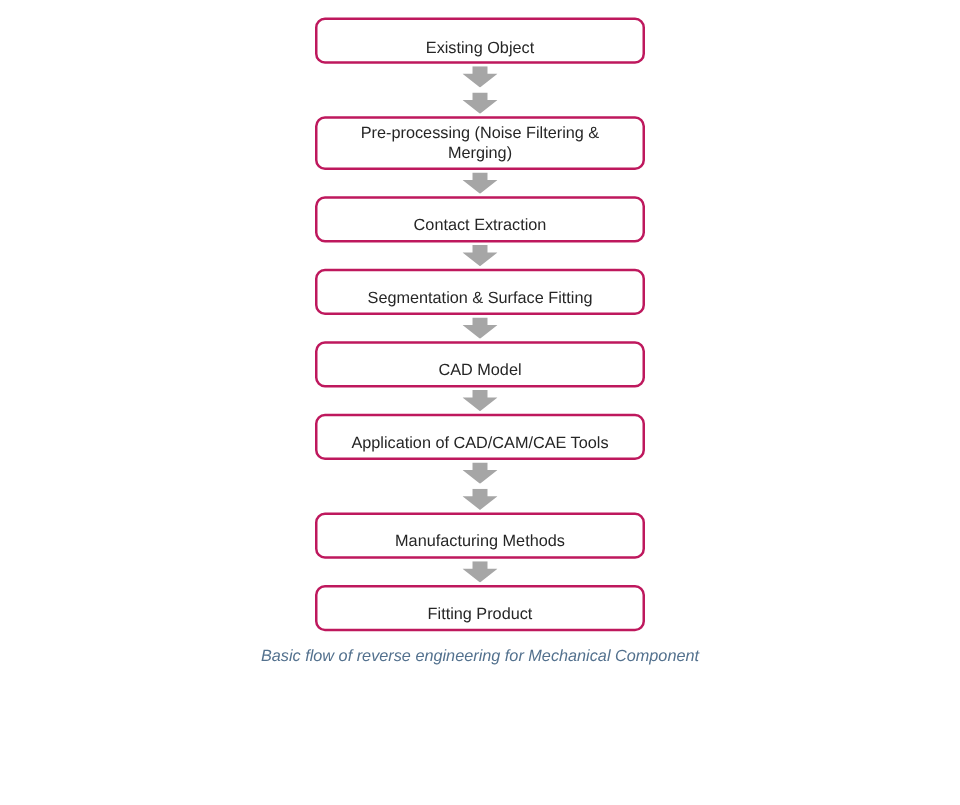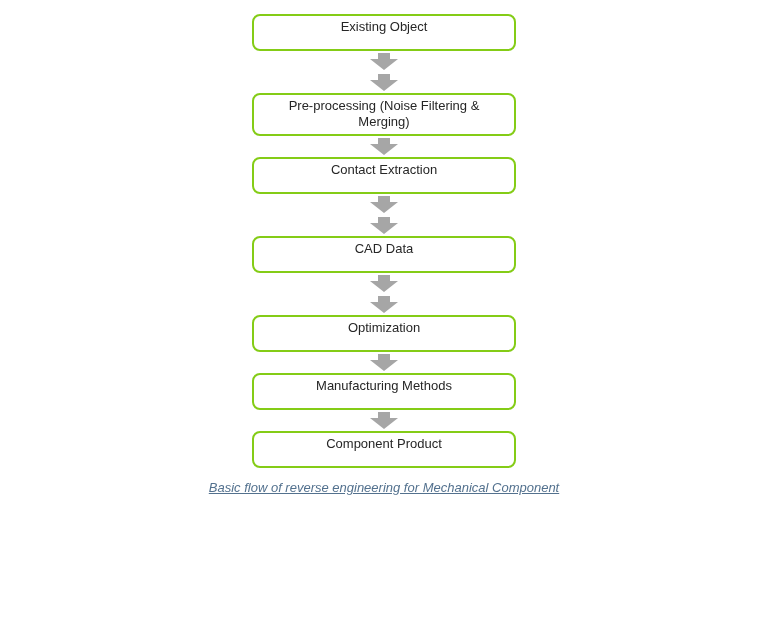--- a/index.html
+++ b/index.html
@@ -20,25 +20,25 @@
     padding-top: 14px;
     width: 768px;
     display: flex;
     flex-direction: column;
     align-items: center;
   }
   .flow-box {
     box-sizing: border-box;
     width: 264px;
     min-height: 37px;
-    border: 2px solid #84cc16;
+    border: 2px solid #be185d;
     border-radius: 8px;
     background: #ffffff;
     display: flex;
-    align-items: flex-start;
+    align-items: flex-end;
     justify-content: center;
     text-align: center;
     padding: 3px 14px;
     flex-shrink: 0;
   }
   .flow-box .label {
     font-size: 13px;
     line-height: 1.25;
     color: #262626;
   }
@@ -49,21 +49,20 @@
     align-items: center;
     justify-content: center;
     flex-shrink: 0;
   }
   .caption {
     margin-top: 12px;
     font-size: 13px;
     font-style: italic;
     color: #53718e;
     text-align: center;
-    text-decoration: underline;
   }
 </style>
 </head>
 <body>
 
 <div class="canvas">
   <div class="flowchart">
 
     <div class="flow-box">
       <span class="label">Existing Object</span>
@@ -91,59 +90,62 @@
 
     <div class="flow-box">
       <span class="label">Contact Extraction</span>
     </div>
     <div class="arrow-wrap">
       <svg width="28" height="17" viewBox="0 0 28 17">
           <path d="M8 0 H20 V6 H28 L14 17 L0 6 H8 Z" fill="#a6a6a6"></path>
         </svg>
     </div>
 
+    <div class="flow-box">
+      <span class="label">Segmentation &amp; Surface Fitting</span>
+    </div>
     <div class="arrow-wrap">
       <svg width="28" height="17" viewBox="0 0 28 17">
           <path d="M8 0 H20 V6 H28 L14 17 L0 6 H8 Z" fill="#a6a6a6"></path>
         </svg>
     </div>
 
     <div class="flow-box">
-      <span class="label">CAD Data</span>
+      <span class="label">CAD Model</span>
     </div>
     <div class="arrow-wrap">
       <svg width="28" height="17" viewBox="0 0 28 17">
           <path d="M8 0 H20 V6 H28 L14 17 L0 6 H8 Z" fill="#a6a6a6"></path>
         </svg>
     </div>
 
+    <div class="flow-box">
+      <span class="label">Application of CAD/CAM/CAE Tools</span>
+    </div>
     <div class="arrow-wrap">
       <svg width="28" height="17" viewBox="0 0 28 17">
           <path d="M8 0 H20 V6 H28 L14 17 L0 6 H8 Z" fill="#a6a6a6"></path>
         </svg>
     </div>
 
-    <div class="flow-box">
-      <span class="label">Optimization</span>
-    </div>
     <div class="arrow-wrap">
       <svg width="28" height="17" viewBox="0 0 28 17">
           <path d="M8 0 H20 V6 H28 L14 17 L0 6 H8 Z" fill="#a6a6a6"></path>
         </svg>
     </div>
 
     <div class="flow-box">
       <span class="label">Manufacturing Methods</span>
     </div>
     <div class="arrow-wrap">
       <svg width="28" height="17" viewBox="0 0 28 17">
           <path d="M8 0 H20 V6 H28 L14 17 L0 6 H8 Z" fill="#a6a6a6"></path>
         </svg>
     </div>
 
     <div class="flow-box">
-      <span class="label">Component Product</span>
+      <span class="label">Fitting Product</span>
     </div>
 
     <div class="caption">Basic flow of reverse engineering for Mechanical Component</div>
 
   </div>
 </div>
 
 </body></html>

